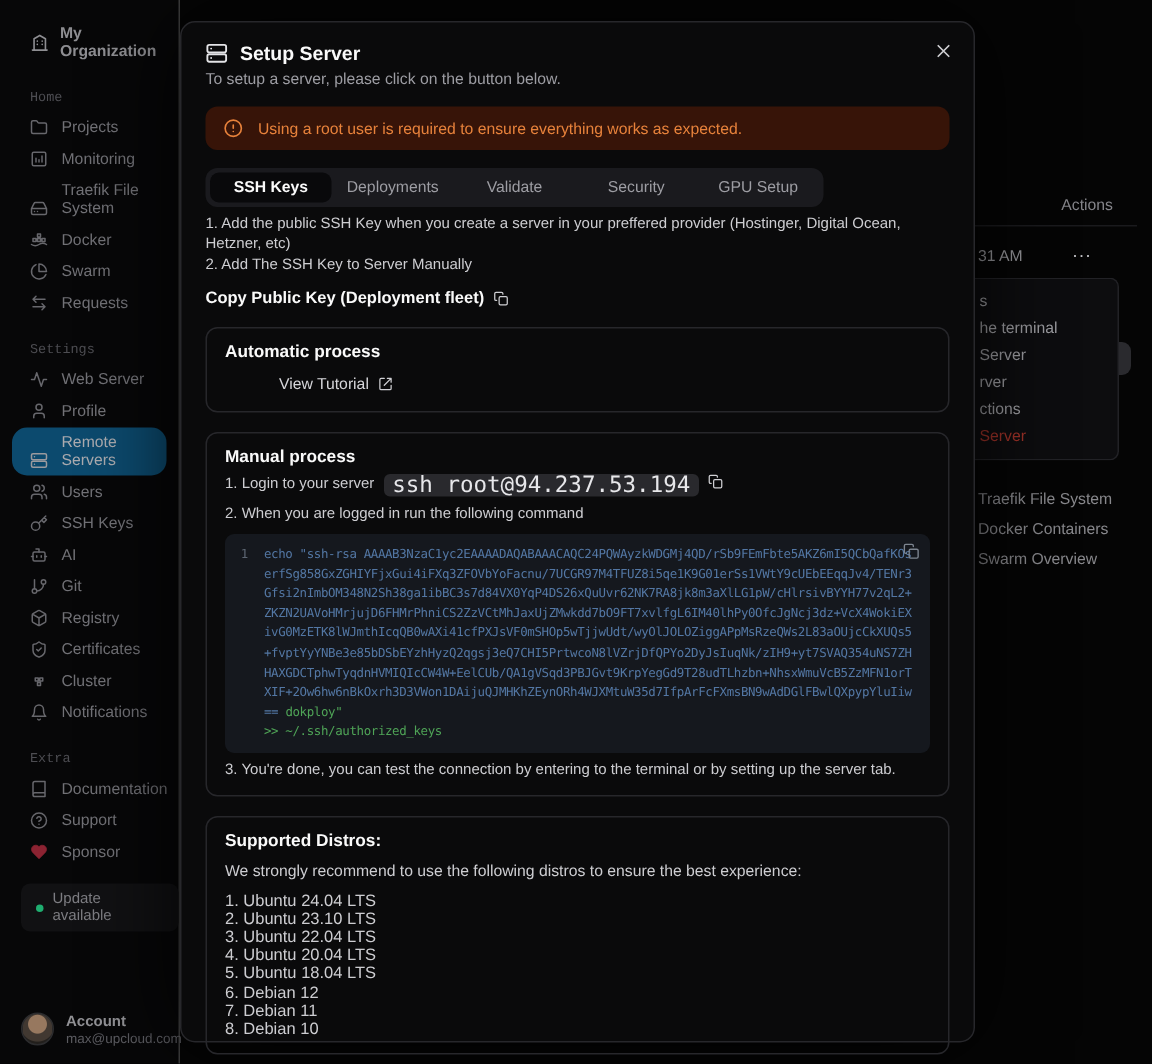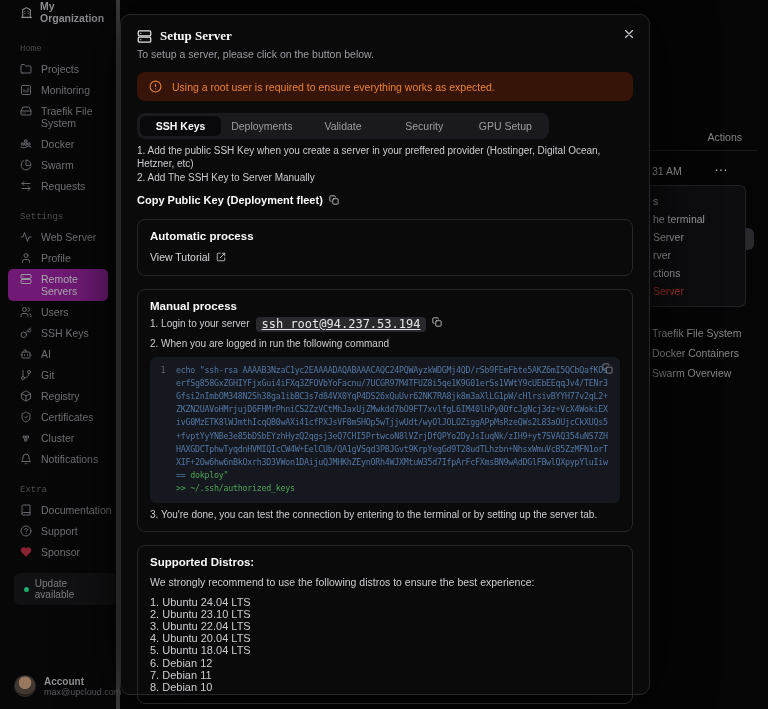--- a/index.html
+++ b/index.html
@@ -2,29 +2,29 @@
 <html><head>
 <meta charset="utf-8">
 <style>
   * { margin:0; padding:0; box-sizing:border-box; }
   html,body { width:768px; height:709px; background:#050505; overflow:hidden;
     font-family:"Liberation Sans", sans-serif; -webkit-font-smoothing:antialiased; }
   svg { display:block; width:100%; height:100%; }
 
   
   .sidebar { position:absolute; left:0; top:0; width:120px; height:709px;
-    background:#070708; border-right:4px solid #404040; padding-top:0; }
+    background:#070708; border-right:1px solid #404040; padding-top:16px; }
   .org { display:flex; align-items:center; gap:7px; padding:0 8px 0 20px;
     color:#8e8e92; font-size:10.5px; font-weight:600; margin-bottom:20px; }
   .org .icon { width:13px; height:13px; color:#8e8e92; flex-shrink:0; }
   .side-label { padding:0 20px; font-size:9px; color:#4d4d52; margin:16px 0 5px;font-family:Liberation Mono, monospace; }
-  .side-item { display:flex; align-items:flex-start; gap:9px; padding:4px 6px 4px 12px;
+  .side-item { display:flex; align-items:flex-end; gap:9px; padding:4px 6px 4px 12px;
     margin:1px 8px; border-radius:5px; color:#717176; font-size:10.5px; cursor:pointer; }
   .side-item .icon { width:12px; height:12px; flex-shrink:0; color:#67676c; }
-  .side-item.active { background:#701a75; color:#ababaf; }
+  .side-item.active { background:#0c4a6e; color:#ababaf;border-radius:10px; }
   .side-item.active .icon { color:#9a9a9e; }
   .side-item [data-name="heart-icon"] { color:#8c2332; }
   .update-btn { margin:10px 0 0 14px; display:inline-flex; align-items:center; gap:6px;
     background:#111113; border-radius:6px; padding:5px 10px; font-size:10px;
     color:#7d7d82; cursor:pointer; }
   .update-dot { width:5px; height:5px; border-radius:50%; background:#1fae70; }
   .account { position:absolute; left:14px; bottom:12px; display:flex; gap:8px; align-items:center; }
   .avatar { width:22px; height:22px; border-radius:50%; border:1px solid #2c2c2e;
     background:radial-gradient(circle at 50% 34%, #97785f 0 36%, #413831 40% 68%, #221f1c 72%); }
   .account-name { font-size:10px; color:#919195; font-weight:700; }
@@ -46,47 +46,47 @@
   .bg-menu-item.danger { color:#a03228; }
   .bg-links { position:absolute; top:327px; left:2px; }
   .bg-link { font-size:10.5px; color:#88888c; margin-bottom:8px; cursor:pointer; }
 
   
   .modal { position:absolute; left:120px; top:14px; width:530px; height:681px;
     background:#0a0a0b; border:1px solid #27272b; border-radius:10px;
     padding:13px 16px; box-shadow:0 0 60px rgba(0,0,0,.85); }
   .modal-close { position:absolute; top:12px; right:13px; width:14px; height:14px;
     color:#cfcfd3; cursor:pointer; }
-  .m-title-row { display:flex; align-items:center; gap:8px;font-family:Liberation Serif, serif; }
+  .m-title-row { display:flex; gap:8px; }
   .m-title-row .icon { width:15px; height:15px; color:#e4e4e7; }
   .m-title { font-size:13px; font-weight:700; color:#fafafa; }
   .m-sub { font-size:10.5px; color:#9d9da3; margin-top:4px; }
   .warning { margin-top:12px; background:#371408; border-radius:8px; padding:8px 12px;
     display:flex; align-items:center; gap:10px; color:#e7823b; font-size:10.5px; }
   .warning .icon { width:13px; height:13px; flex-shrink:0; color:#e7823b; }
   .tabs { margin-top:12px; display:flex; background:#1a1a1e; border-radius:8px;
     padding:3px; width:412px; }
   .tab { flex:1; text-align:center; padding:4px 0; font-size:10.5px; color:#9d9da3;
     border-radius:6px; cursor:pointer; }
   .tab.active { background:#09090b; color:#fafafa; font-weight:700; }
   .opts-head { margin-top:15px; font-size:11px; font-weight:700; color:#fafafa; }
   .opt-line { margin-top:2px; font-size:10px; color:#cdcdd1; line-height:12.5px; }
   .opts { margin-top:6px; }
   .copy-key { margin-top:9px; display:flex; gap:6px; align-items:center;
     font-size:11px; font-weight:700; color:#fafafa; cursor:pointer; }
   .copy-key .icon, .inline-copy { width:10px; height:10px; color:#cfcfd3; }
   .card { border:1px solid #27272b; border-radius:8px; padding:10px 12px; margin-top:13px; }
   .card-title { font-size:11.5px; font-weight:700; color:#fafafa; }
   .view-tutorial { margin-top:9px; display:inline-flex; gap:6px; align-items:center;
-    font-size:10.5px; color:#d6d6da; cursor:pointer; }
+    font-size:10.5px; color:#d6d6da; cursor:pointer;margin-left:36px; }
   .view-tutorial .icon { width:10px; height:10px; color:#cfcfd3; }
   .step { font-size:10px; color:#cdcdd1; margin-top:5px; display:flex;
     gap:6px; line-height:13px; }
   .chip { background:#29292d; border-radius:4px; padding:1px 6px;
-    font-family:"DejaVu Sans Mono", monospace; font-size:12px; color:#e7e7ea;text-decoration:underline; }
+    font-family:"DejaVu Sans Mono", monospace; font-size:15px; color:#e7e7ea; }
   .codeblock { margin-top:7px; background:#15181e; border-radius:6px;
     padding:7px 10px 7px 0; position:relative; display:flex; }
   .code-ln { width:26px; text-align:center; font-family:"DejaVu Sans Mono", monospace;
     font-size:8.3px; color:#5d6673; flex-shrink:0; padding-top:1px; }
   .code-text { font-family:"DejaVu Sans Mono", monospace; font-size:8.3px;
     letter-spacing:-0.25px; line-height:13.2px; white-space:pre-wrap;
     word-break:break-all; color:#5377a4; width:462px; }
   .code-green { color:#4fa457; }
   .code-copy { position:absolute; top:6px; right:7px; width:11px; height:11px;
     color:#7d8590; cursor:pointer; }

